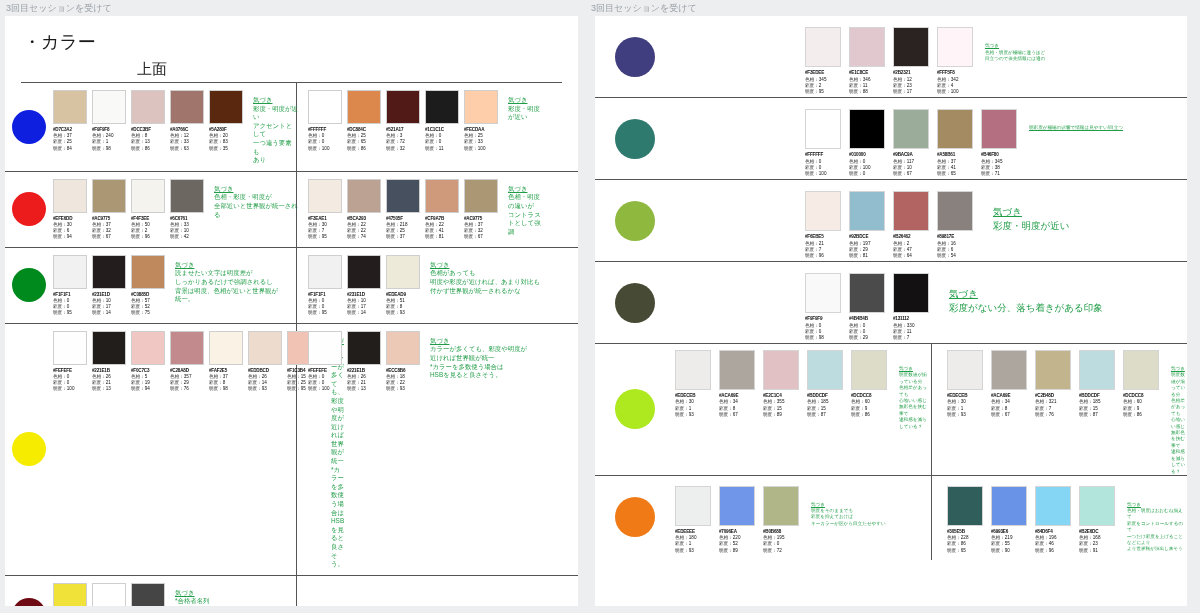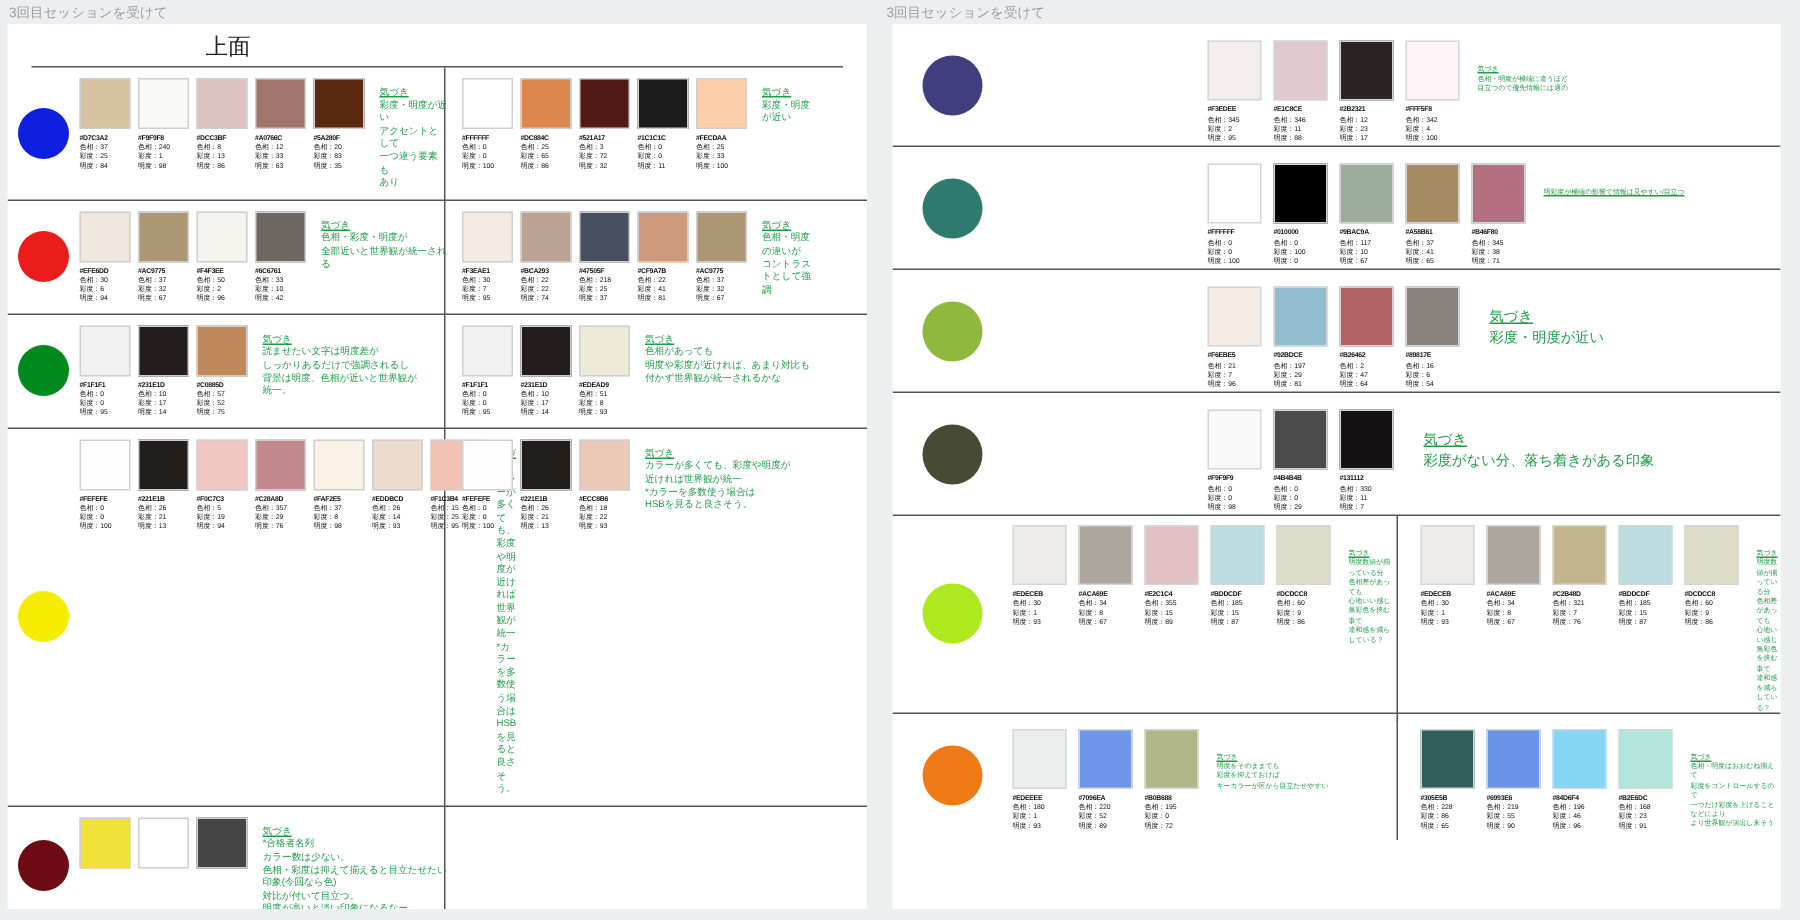--- a/index.html
+++ b/index.html
@@ -120,20 +120,21 @@
   .pad-left-sm { padding-left:16px; }
 </style>
 </head>
 <body>
 
 <div class="workspace">
 
   <div class="slide-wrap left">
     <div class="slide-header">3回目セッションを受けて</div>
     <div class="slide left">
+      <div class="title">・カラー</div>
       <div class="col-head-row">
         <div class="col-head a">上面</div>
       </div>
       <div class="hr-main"></div>
       <div class="grid2" id="left-grid">
         <div class="vdiv"></div>
       <div class="prow">
             <div class="bullet-cell">
               <div class="dot" style="background: rgb(15, 31, 224);"></div>
             </div>

